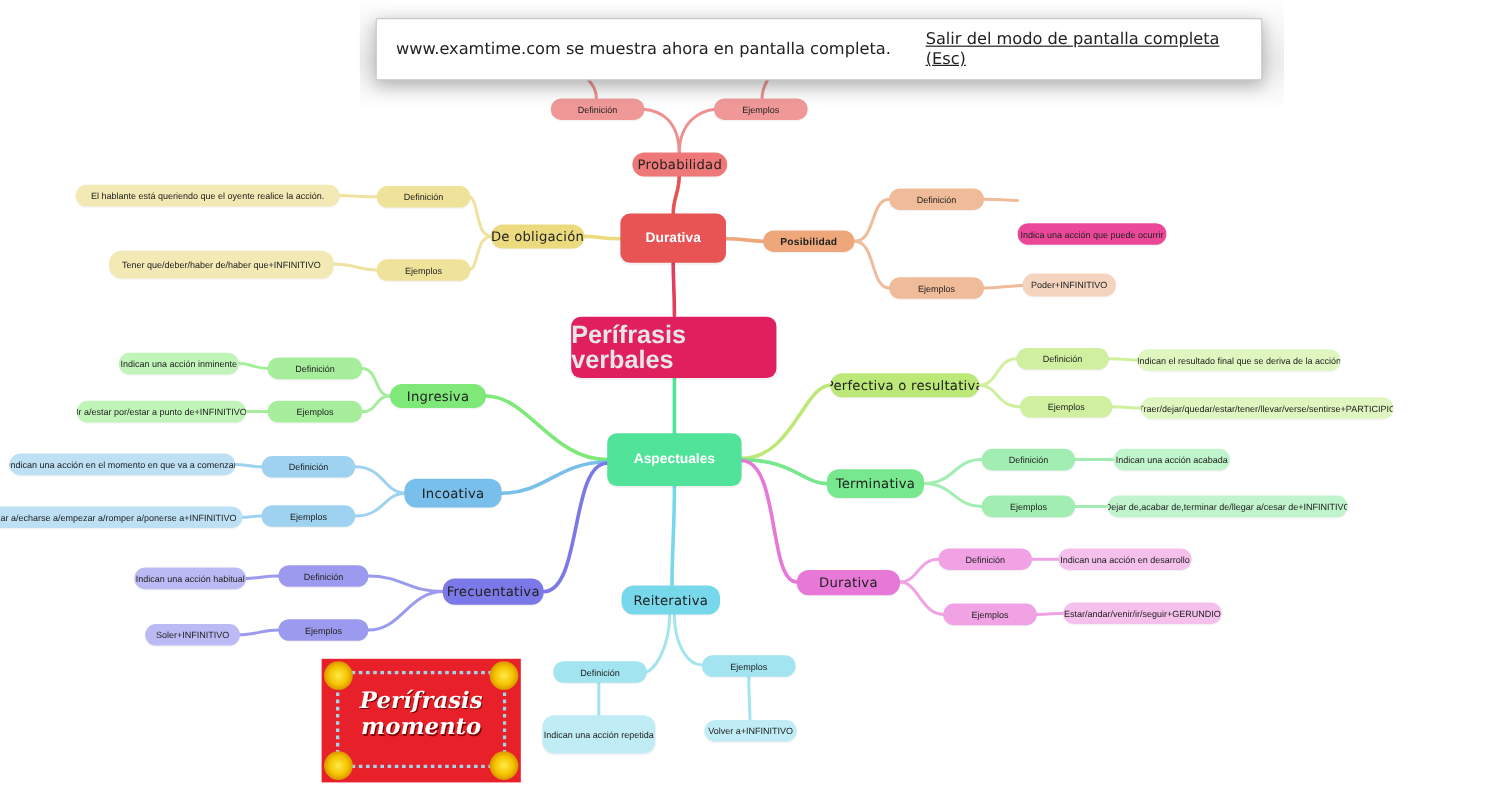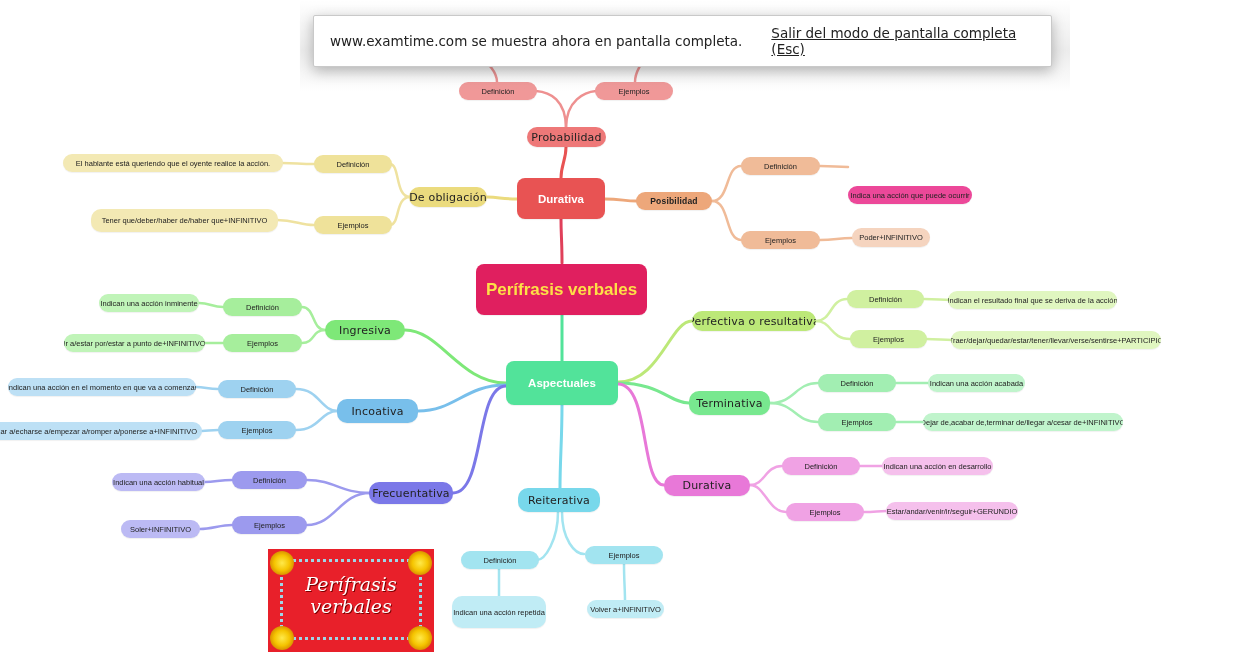--- a/index.html
+++ b/index.html
@@ -13,21 +13,21 @@
     position:absolute; z-index:2;
     display:flex; align-items:center; justify-content:center;
     border-radius:11px; box-sizing:border-box;
     font-family:"Liberation Sans", sans-serif;
     color:#222; white-space:nowrap; overflow:hidden;
     box-shadow:0 1px 1px rgba(0,0,0,0.06);
   }
   .leaf { font-size:7.5px; border-radius:10px; padding:0 5px; }
   .sub  { font-size:11px; font-family:"DejaVu Sans", sans-serif; border-radius:10px; letter-spacing:0.2px; }
   .main { font-size:11.5px; font-weight:bold; color:#fff; border-radius:8px; }
-  .root { font-size:17px; font-weight:bold; color:#fde047; border-radius:8px; text-align:left; line-height:21px; white-space:normal; }
+  .root { font-size:21px; font-weight:bold; color:#e5e5e5; border-radius:8px; text-align:left; line-height:21px; white-space:normal; }
 
   
   #fs-shade {
     position:absolute; left:300px; top:0; width:770px; height:92px; z-index:8;
     background:linear-gradient(to bottom, rgba(255,255,255,0) 0%, rgba(150,150,150,0.18) 55%, rgba(255,255,255,0) 100%);
     pointer-events:none;
   }
   #fs-bar {
     position:absolute; left:313px; top:15px; width:739px; height:52px; z-index:9;
     background:#fff; border:1px solid #c9c9c9; border-radius:2px; box-sizing:border-box;
@@ -46,21 +46,21 @@
   #logo .frame {
     position:absolute; left:12px; top:10px; right:12px; bottom:12px;
     border:3px dotted #9fd6e8; border-radius:3px;
   }
   #logo .flower {
     position:absolute; width:24px; height:24px; border-radius:50%;
     background:radial-gradient(circle, #ffe94a 0%, #f5c400 45%, #d68a00 75%, rgba(214,138,0,0) 100%);
   }
   #logo .txt {
     position:absolute; left:0; right:0; top:24px; text-align:center;
-    color:#fff; font-family:"DejaVu Serif", serif; font-weight:normal; font-style:italic;
+    color:#fff; font-family:"DejaVu Serif", serif; font-weight:bold; font-style:italic;
     font-size:19px; line-height:22px;
     text-shadow:1px 1px 0 #7a0000;
   }
 </style>
 </head>
 <body>
 
 <svg id="links" viewBox="0 0 1257 665" fill="none" stroke-linecap="round">
 
   <path d="M562 263 C562 240 561 235 561 219" stroke="#e0405a" stroke-width="3"></path>
@@ -297,21 +297,21 @@
 </div>
 
 <div id="logo">
   <div class="frame"></div>
   <div class="flower" style="left:2px;top:2px;"></div>
   <div class="flower" style="right:2px;top:2px;"></div>
   <div class="flower" style="left:2px;bottom:2px;"></div>
   <div class="flower" style="right:2px;bottom:2px;"></div>
   <div class="txt">
     <div>Perífrasis</div>
-    <div>verbales</div>
+    <div>momento</div>
   </div>
 </div>
 
 <div id="fs-shade"></div>
 <div id="fs-bar">
   <span id="fs-msg">www.examtime.com se muestra ahora en pantalla completa.</span>
   <a id="fs-exit">Salir del modo de pantalla completa (Esc)</a>
 </div>
 
 </body></html>

